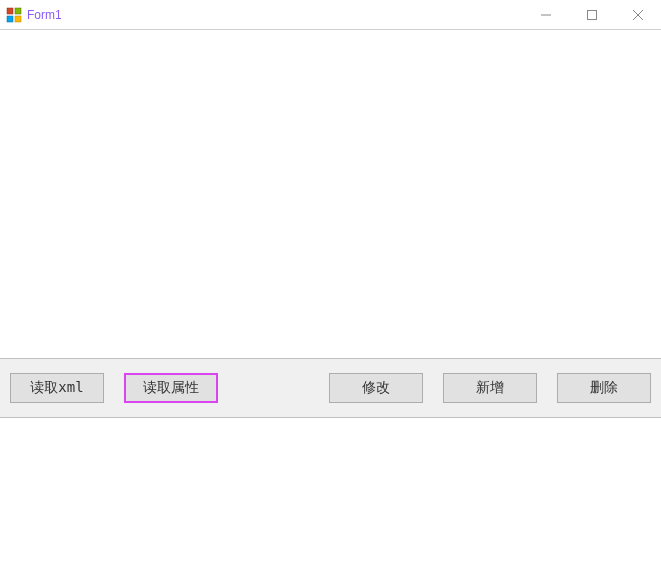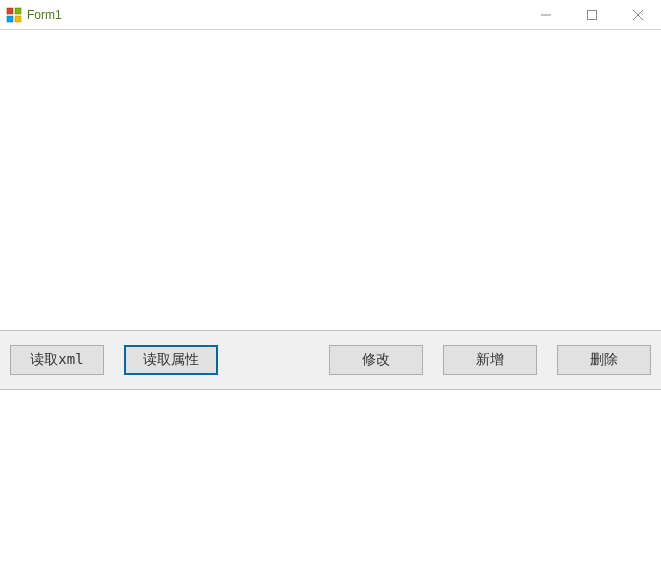--- a/index.html
+++ b/index.html
@@ -22,21 +22,21 @@
       padding: 0 0 0 6px;
       border-bottom: 1px solid #d0d0d0;
     }
     .app-icon {
       width: 16px;
       height: 16px;
       margin-right: 5px;
       flex-shrink: 0;
     }
     .title-text {
-      color: #4d7c0f;
+      color: #8b5cf6;
       font-size: 12px;
       flex: 1;
     }
     .window-controls {
       display: flex;
       height: 100%;
     }
     .win-btn {
       width: 46px;
       height: 100%;
@@ -60,37 +60,38 @@
     }
     .button-bar {
       height: 60px;
       background: #f0f0f0;
       border-top: 1px solid #c0c0c0;
       border-bottom: 1px solid #c0c0c0;
       display: flex;
       align-items: center;
       padding: 0 10px;
       gap: 20px;
+      margin-top: 28px;
     }
     .wf-button {
       height: 30px;
       min-width: 94px;
       background: #e1e1e1;
       border: 1px solid #adadad;
       font-family: "SimSun", "Microsoft YaHei", monospace;
       font-size: 14px;
       color: #333333;
       display: flex;
       align-items: center;
       justify-content: center;
       cursor: pointer;
       padding: 0 8px;
     }
     .wf-button.focused {
-      border: 2px solid #0369a1;
+      border: 2px solid #d946ef;
       background: #e1e1e1;
     }
     .spacer {
       flex: 1;
     }
     .below-area {
       height: 182px;
       background: #ffffff;
     }
   </style>

